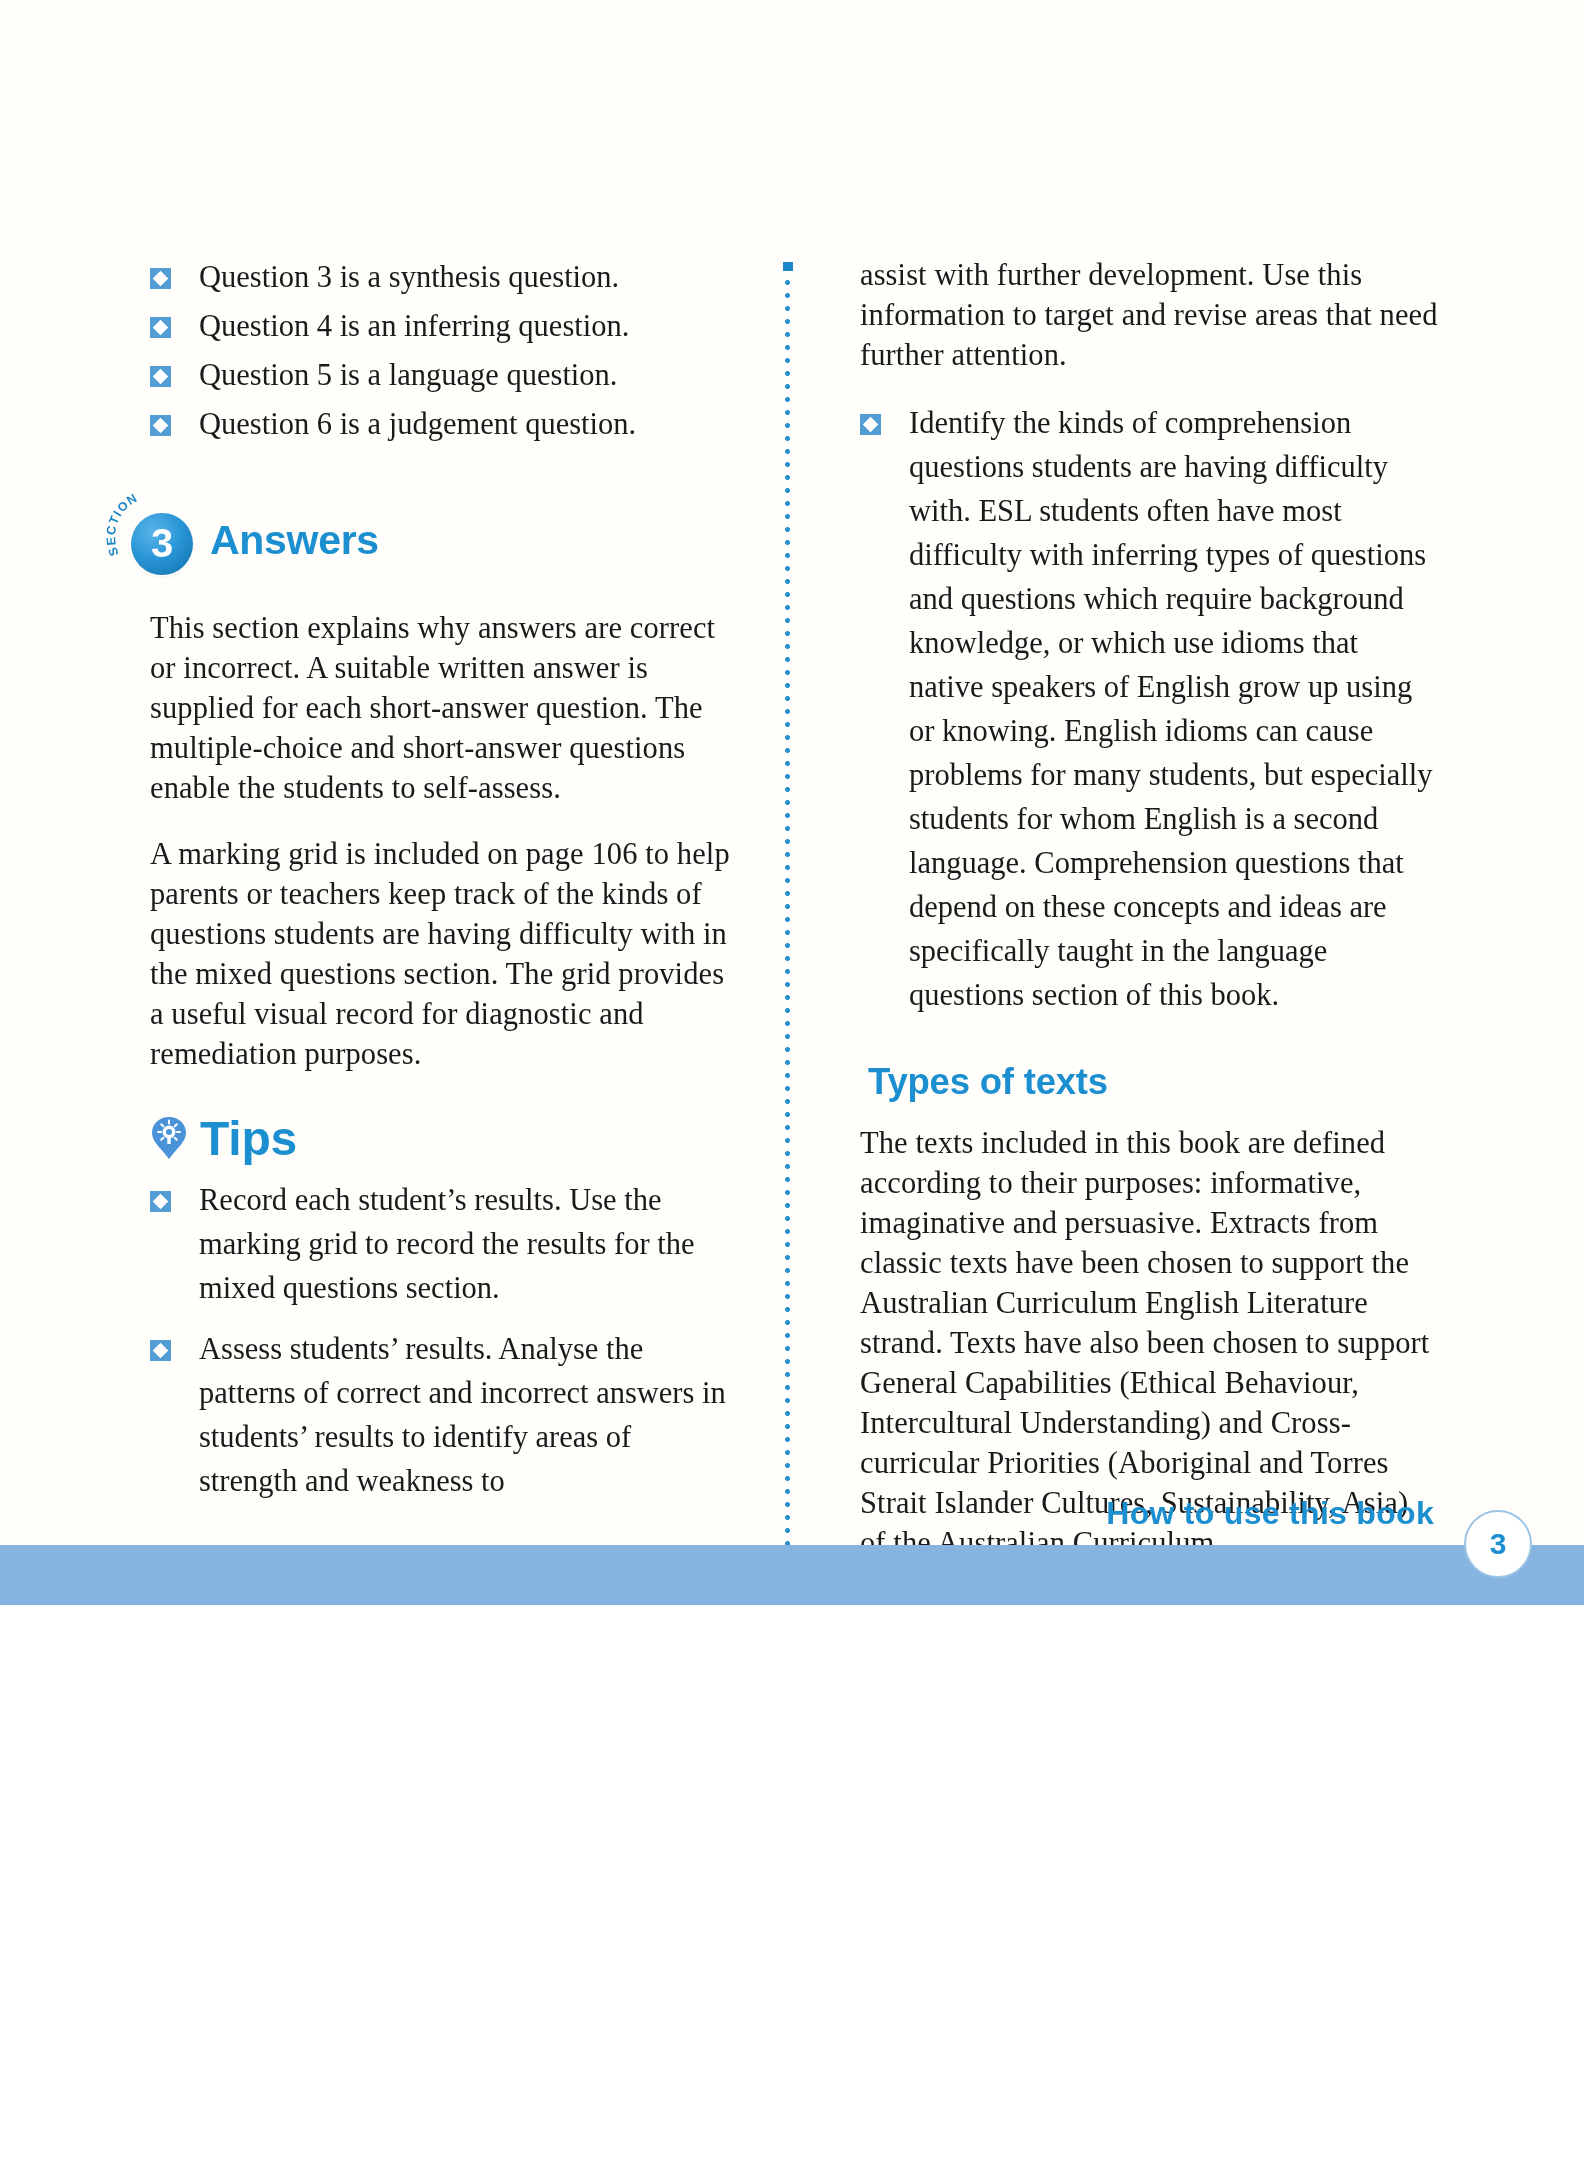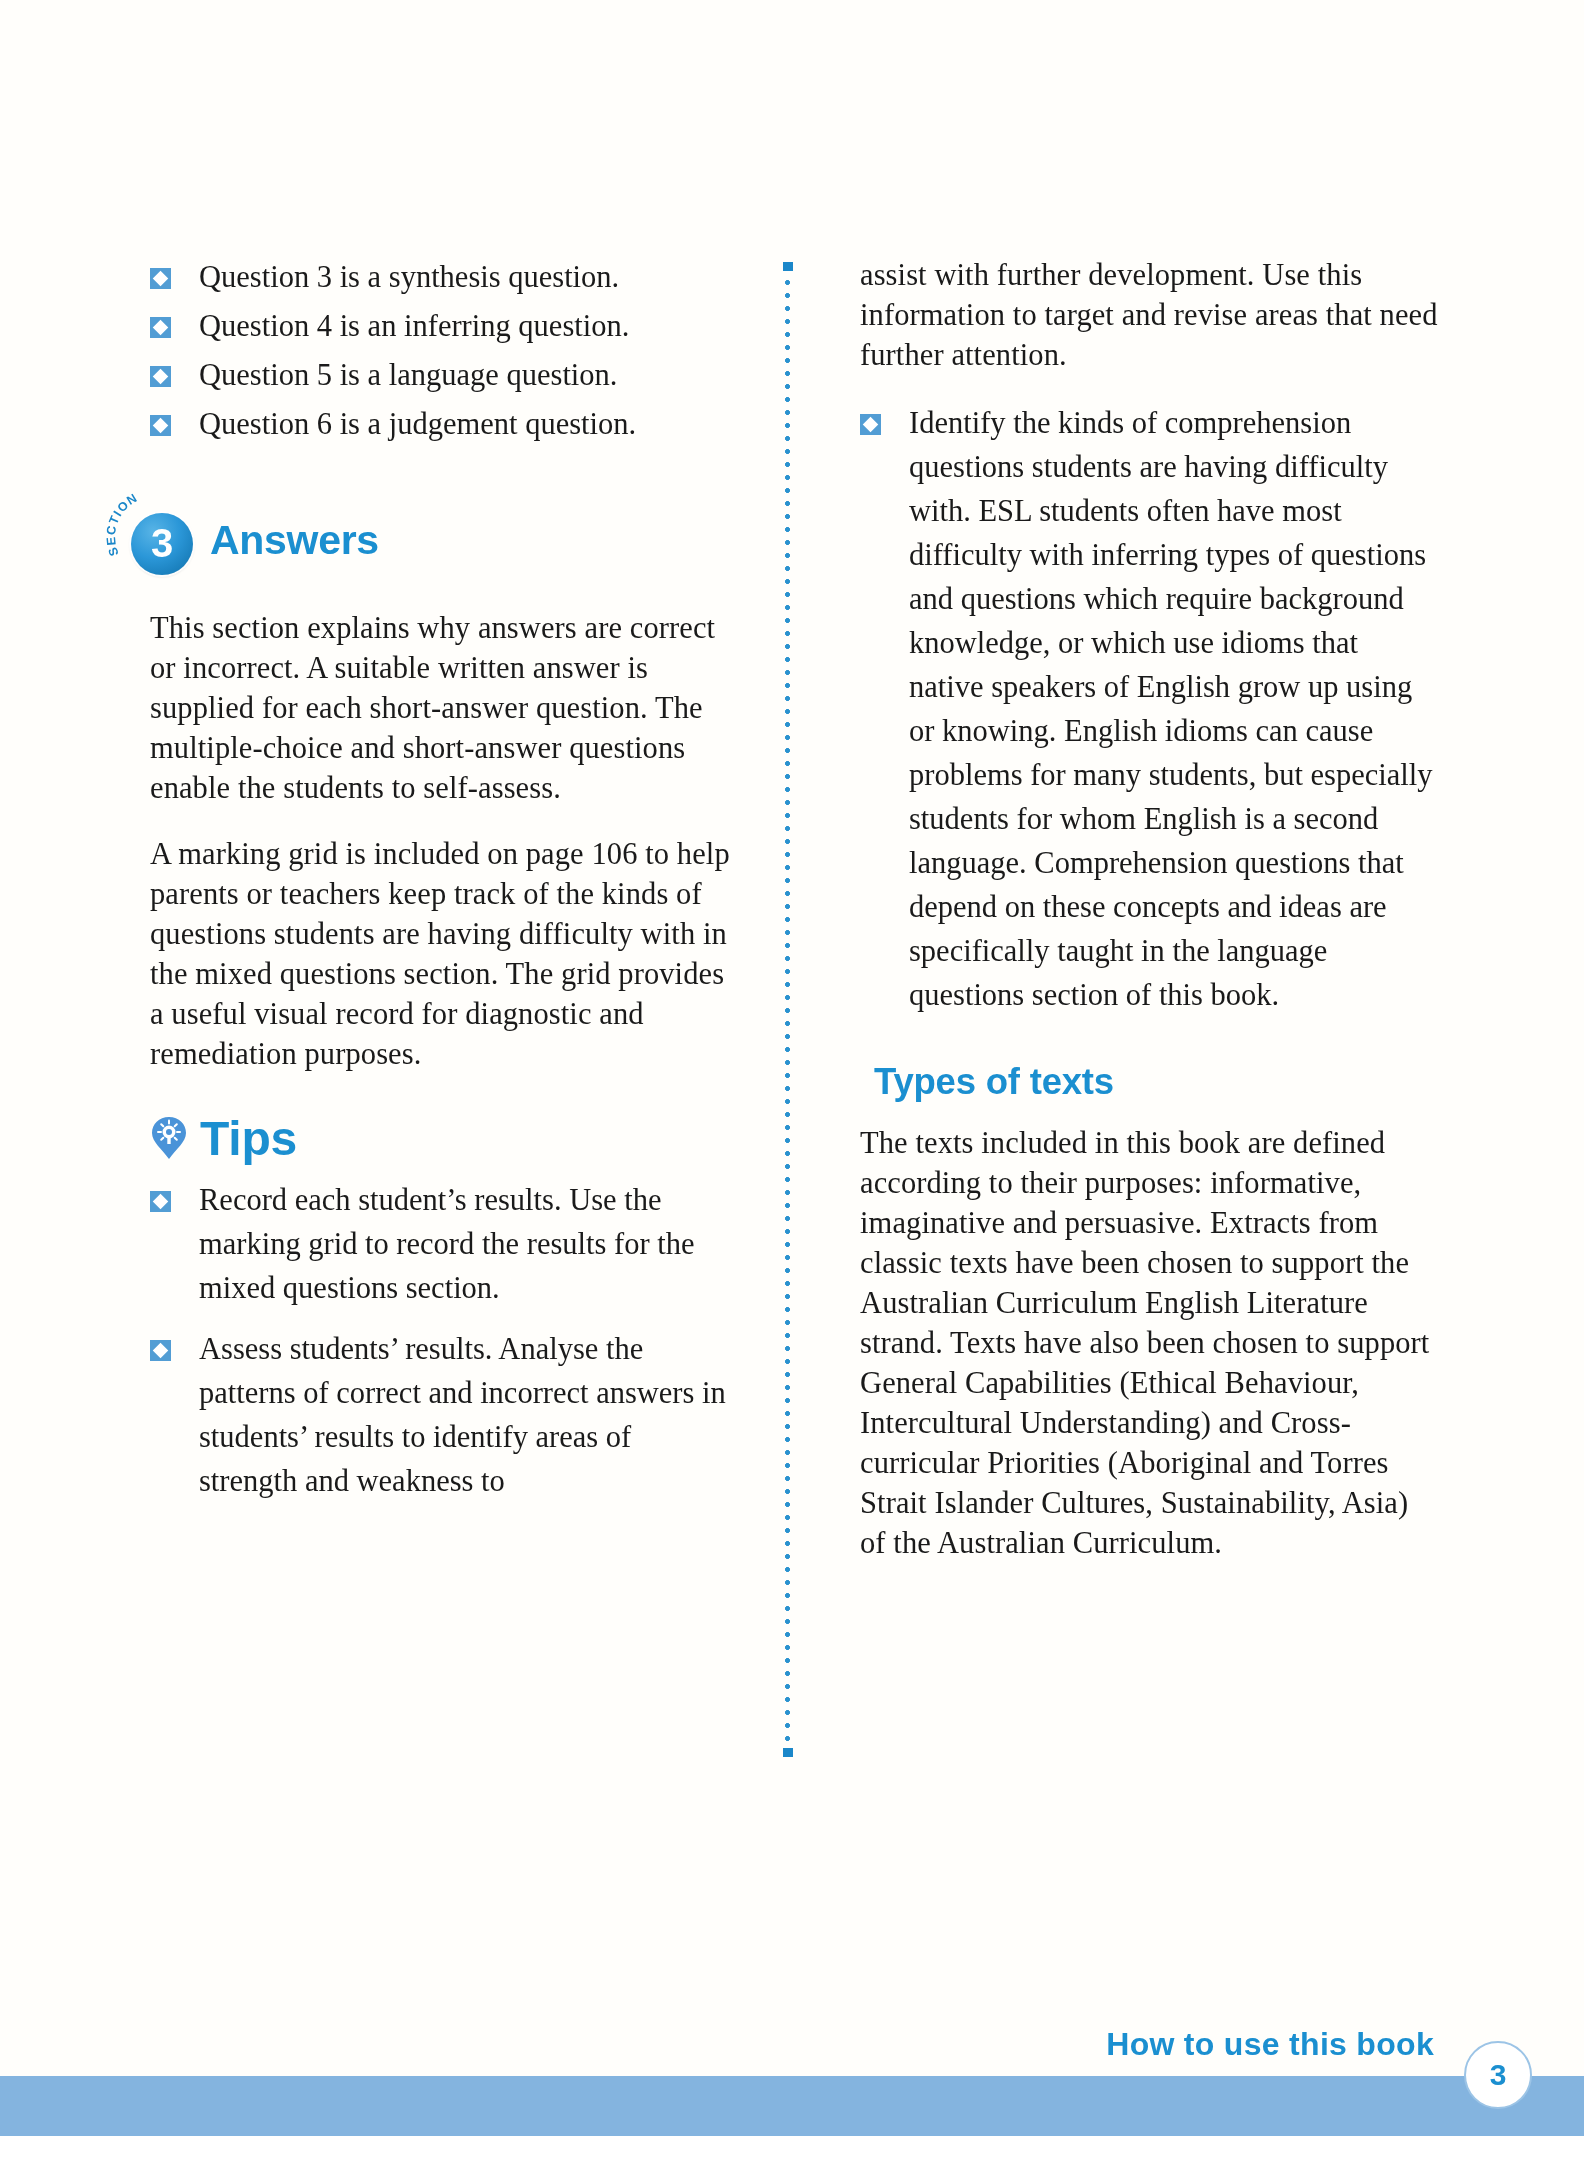--- a/index.html
+++ b/index.html
@@ -3,21 +3,21 @@
 <meta charset="utf-8">
 <style>
   html, body {
     margin: 0;
     padding: 0;
     background: #ffffff;
   }
   .page {
     position: relative;
     width: 1584px;
-    height: 2136px;
+    height: 1605px;
     background: #fffefb;
     overflow: hidden;
     font-family: "Liberation Serif", serif;
   }
 
   
   .columns {
     position: absolute;
     left: 150px;
     top: 255px;
@@ -190,21 +190,21 @@
     color: #1b8fd0;
     letter-spacing: -0.2px;
   }
 
   
   .blue-head {
     font-family: "Liberation Sans", sans-serif;
     font-weight: bold;
     font-size: 36.5px;
     color: #1b8fd0;
-    margin: 44px 0 20px 14px;
+    margin: 44px 0 20px 8px;
     letter-spacing: -0.2px;
   }
 
   
   .footer-bar {
     position: absolute;
     left: 0;
     bottom: 0;
     width: 1584px;
     height: 60px;

